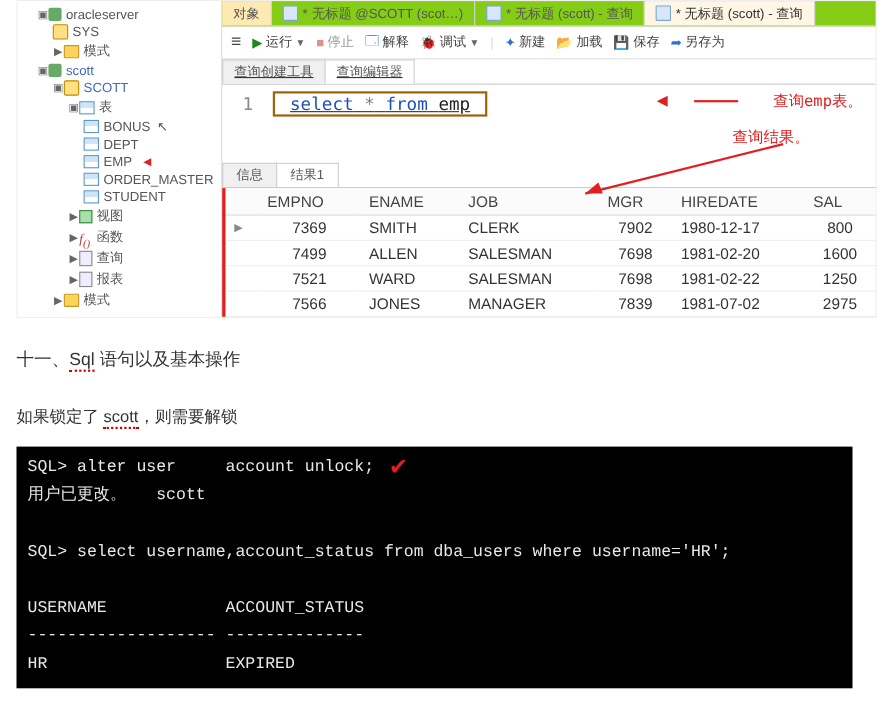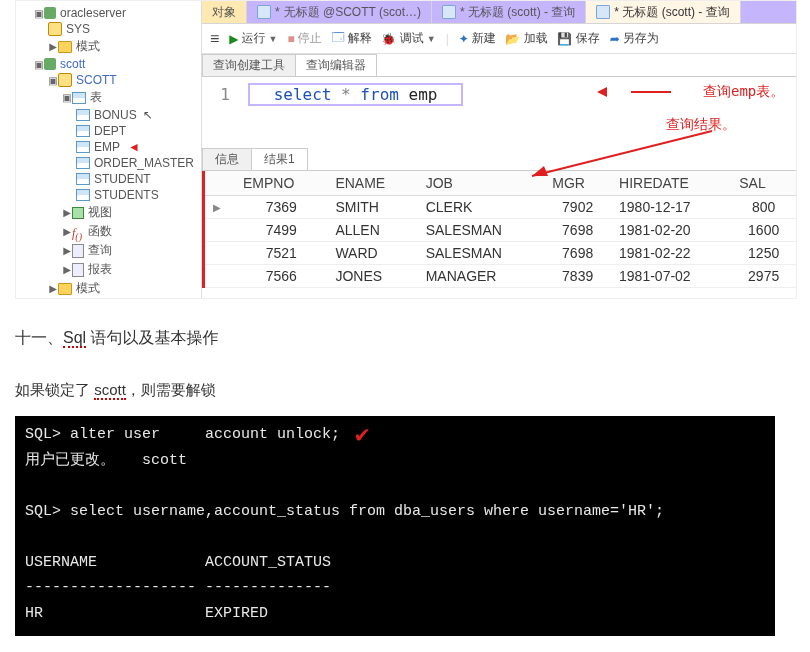--- a/index.html
+++ b/index.html
@@ -48,21 +48,21 @@
   .form-ico {display:inline-block;width:10px;height:12px;border:1px solid #8a8a8a;background:#eef;margin-right:4px;}
   .blue-name{color:#4169c7;}
   
   .right-pane {
     flex:1 1 auto;
     position: relative;
   }
   .top-tabs {
     display:flex;
     border-bottom:1px solid #d5d5d5;
-    background:#c4b5fd;
+    background:#84cc16;
     font-size:12px;
     height:22px;
   }
   .top-tab {
     padding:2px 10px;
     border-right:1px solid #d5d5d5;
     color:#555;
     display:flex; align-items:center;
     gap:4px;
   }
@@ -77,32 +77,32 @@
   .tb-btn {display:flex;align-items:center;gap:3px;color:#444;}
   .ico-play{color:#1a8a1a;}
   .ico-stop{color:#c0392b;}
   .ico-explain{color:#2b72c9;}
   .ico-debug{color:#d09010;}
   .ico-new{color:#2b72c9;}
   .ico-load{color:#d09010;}
   .ico-save{color:#c08000;}
   .ico-saveas{color:#2b72c9;}
   .burger{font-size:16px;color:#444;}
-  .sub-tabs{display:flex;border-bottom:1px solid #ccc;height:22px;font-size:12px;}
+  .sub-tabs{display:flex;border-bottom:1px solid #ccc;height:22px;font-size:12px;text-decoration:underline;}
   .sub-tab{padding:2px 10px;border:1px solid #ccc;border-bottom:none;color:#555;background:#f0f0f0;margin-right:-1px;}
   .sub-tab.active{background:#fff;}
   .sql-editor{
     position:relative;
     padding:6px 0 6px 0;
     font-family:Consolas,monospace;
     font-size:16px;
     height:34px;
   }
   .gutter{display:inline-block;width:28px;text-align:right;color:#888;padding-right:8px;}
-  .sql-box{display:inline-block;border:2px solid #c4b5fd;padding:0 24px;}
+  .sql-box{display:inline-block;border:2px solid #a16207;padding:0 14px;text-decoration:underline;}
   .kw-blue{color:#1b50b8;}
   .kw-grey{color:#808080;}
   .kw-black{color:#222;}
   
   .anno{position:absolute;color:#e02020;font-size:14px;display:flex;align-items:center;gap:24px;}
   .arrow-line{height:0;border-top:2px solid #e02020;}
   .arrow-head{width:0;height:0;border-top:5px solid transparent;border-bottom:5px solid transparent;border-right:10px solid #e02020;}
 
   
   .res-tabs{display:flex;border-bottom:1px solid #ccc;margin-top:25px;height:22px;font-size:12px;}
@@ -188,24 +188,20 @@
           <span>EMP</span>
           <span style="color:#e02020;margin-left:8px;">◄</span>
         </div>
     <div class="tree-item tree-indent4">
           <span class="table-ico"></span>
           <span>ORDER_MASTER</span>
         </div>
     <div class="tree-item tree-indent4">
           <span class="table-ico"></span>
           <span>STUDENT</span>
-        </div>
-    <div class="tree-item tree-indent4">
-          <span class="table-ico"></span>
-          <span>STUDENTS</span>
         </div>
 
     <div class="tree-item tree-indent3">
           <span class="tri">▶</span>
           <span class="green-sq"></span>
           <span>视图</span>
         </div>
     <div class="tree-item tree-indent3">
           <span class="tri">▶</span>
           <span class="fx-ico">f<sub>()</sub></span>

